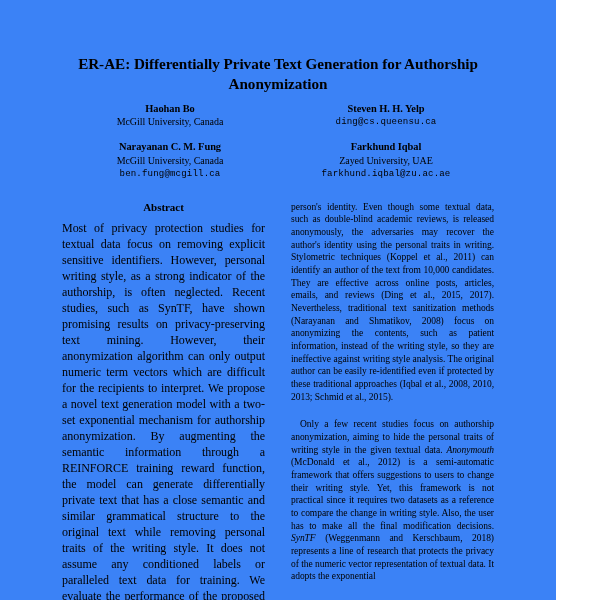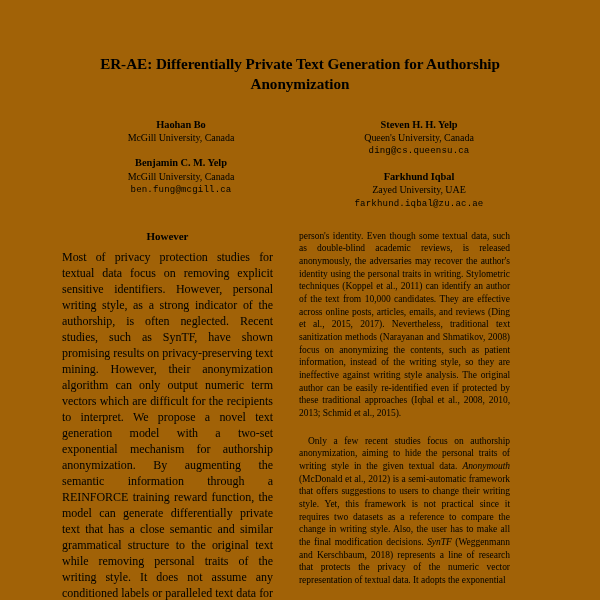--- a/index.html
+++ b/index.html
@@ -10,43 +10,43 @@
   body {
     width: 600px;
     height: 600px;
     overflow: hidden;
     font-family: "Liberation Serif", "DejaVu Serif", serif;
     color: #000000;
     -webkit-font-smoothing: antialiased;
   }
   .page {
     position: relative;
-    width: 600px;
+    width: 556px;
     height: 600px;
-    background: #a16207;
+    background: #3b82f6;
     box-sizing: border-box;
     padding: 0 62px;
   }
 
   
   .title {
     margin: 0;
     padding-top: 54px;
     font-size: 15.2px;
     font-weight: bold;
     line-height: 1.30;
     text-align: center;
     letter-spacing: -0.05px;
   }
 
   
   .authors {
     display: flex;
     flex-direction: row;
-    margin-top: 24px;
+    margin-top: 8px;
   }
   .author-col {
     width: 50%;
     box-sizing: border-box;
   }
   .author-block {
     text-align: center;
     margin-bottom: 12px;
   }
   .author-name {
@@ -123,43 +123,42 @@
 
   <h1 class="title">ER-AE: Differentially Private Text Generation for Authorship Anonymization</h1>
 
   <div class="authors">
     <div class="author-col">
       <div class="author-block">
         <div class="author-name">Haohan Bo</div>
         <div class="author-affil">McGill University, Canada</div>
       </div>
       <div class="author-block">
-        <div class="author-name">Benjamin C. M. Yelp</div>
+        <div class="author-name">Narayanan C. M. Fung</div>
         <div class="author-affil">McGill University, Canada</div>
         <div class="author-email">ben.fung@mcgill.ca</div>
       </div>
     </div>
     <div class="author-col">
       <div class="author-block">
         <div class="author-name">Steven H. H. Yelp</div>
-        <div class="author-affil">Queen's University, Canada</div>
         <div class="author-email">ding@cs.queensu.ca</div>
       </div>
       <div class="author-block">
         <div class="author-name">Farkhund Iqbal</div>
         <div class="author-affil">Zayed University, UAE</div>
         <div class="author-email">farkhund.iqbal@zu.ac.ae</div>
       </div>
     </div>
   </div>
 
   <div class="columns">
 
     <div class="col col-left">
-      <div class="section-head-centered">However</div>
+      <div class="section-head-centered">Abstract</div>
       <div class="abstract-body">
         <p class="para">Most of privacy protection studies for textual data focus on removing explicit sensitive identifiers. However, personal writing style, as a strong indicator of the authorship, is often neglected. Recent studies, such as SynTF, have shown promising results on privacy-preserving text mining. However, their anonymization algorithm can only output numeric term vectors which are difficult for the recipients to interpret. We propose a novel text generation model with a two-set exponential mechanism for authorship anonymization. By augmenting the semantic information through a REINFORCE training reward function, the model can generate differentially private text that has a close semantic and similar grammatical structure to the original text while removing personal traits of the writing style. It does not assume any conditioned labels or paralleled text data for training. We evaluate the performance of the proposed model on the real-life peer reviews dataset and the Yelp review dataset. The result suggests that our model outperforms the state-of-the-art on semantic preservation, authorship obfuscation, and stylometric transformation.</p>
       </div>
 
       <div class="section-head">
         <span class="secnum">1</span><span>Introduction</span>
       </div>
       <p class="para">Privacy has become a vital issue in online data gathering and public data release. Various machine</p>
     </div>
 

